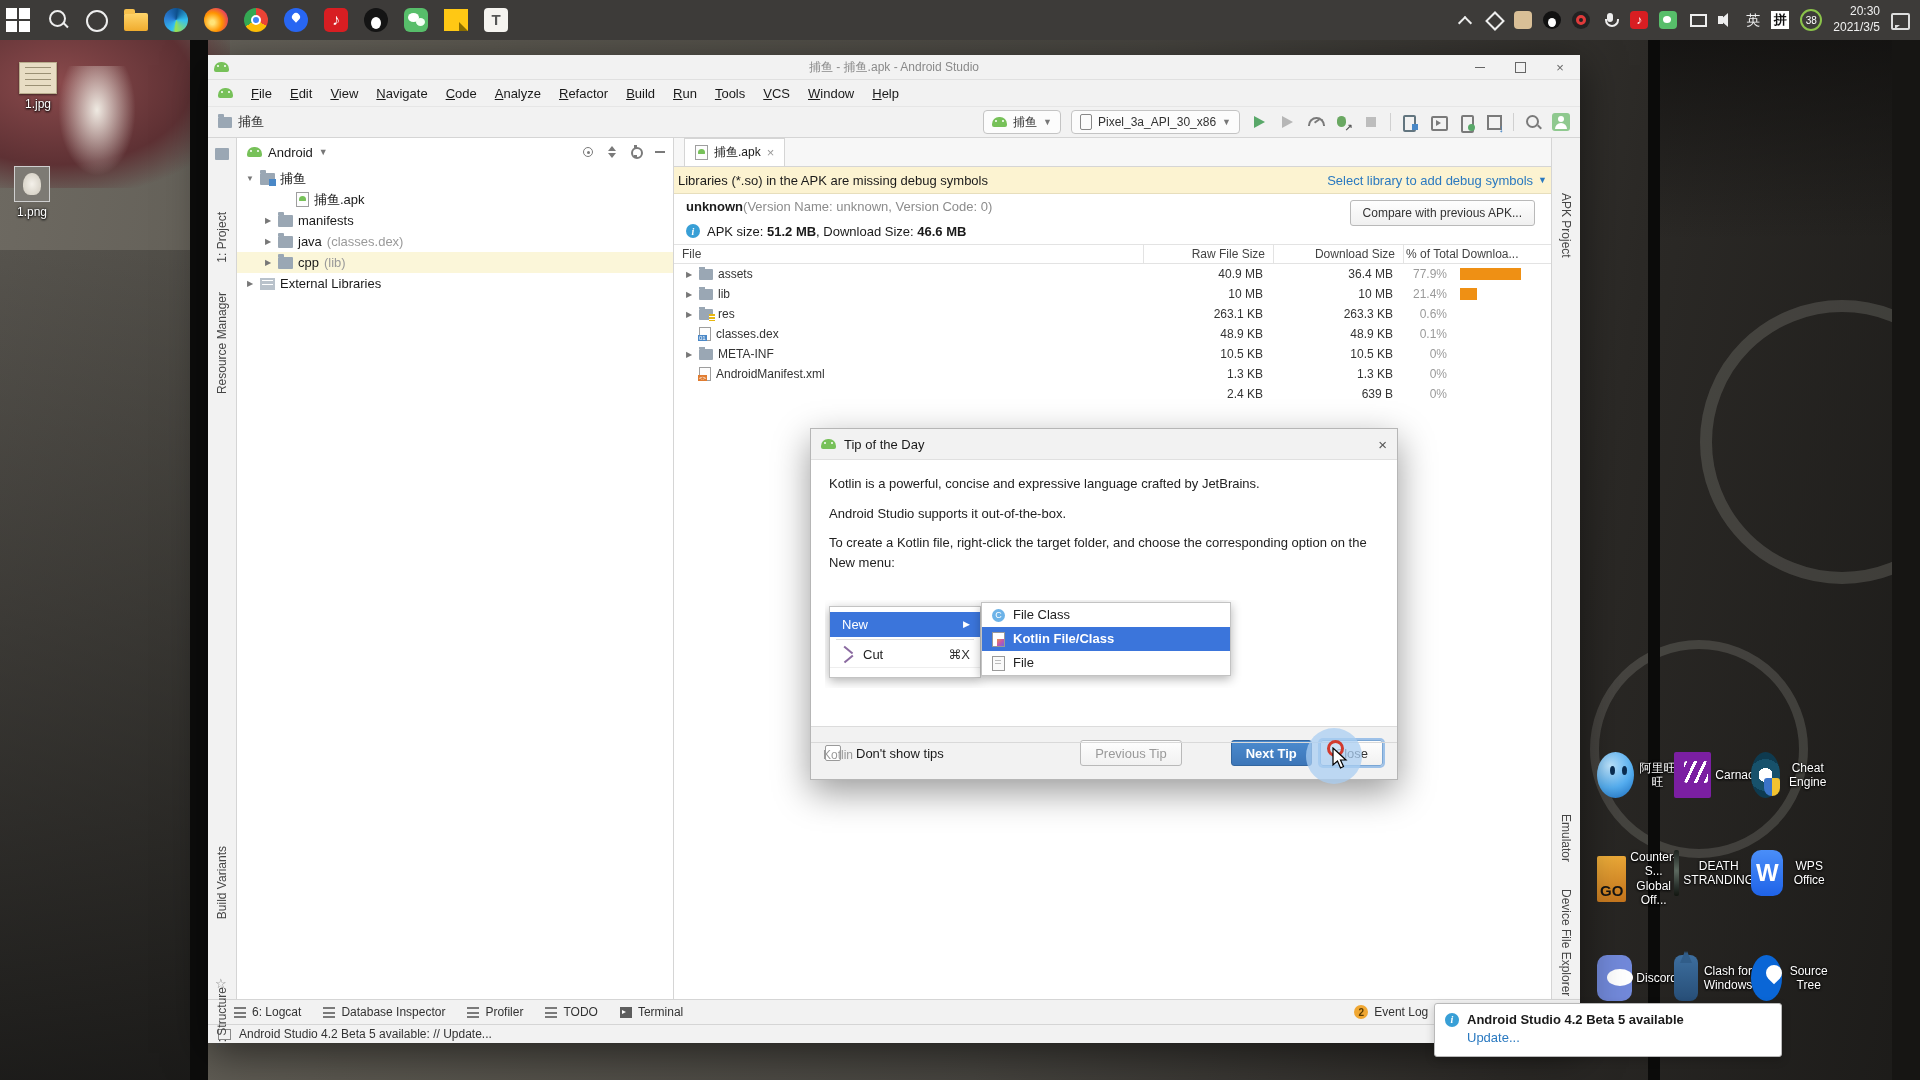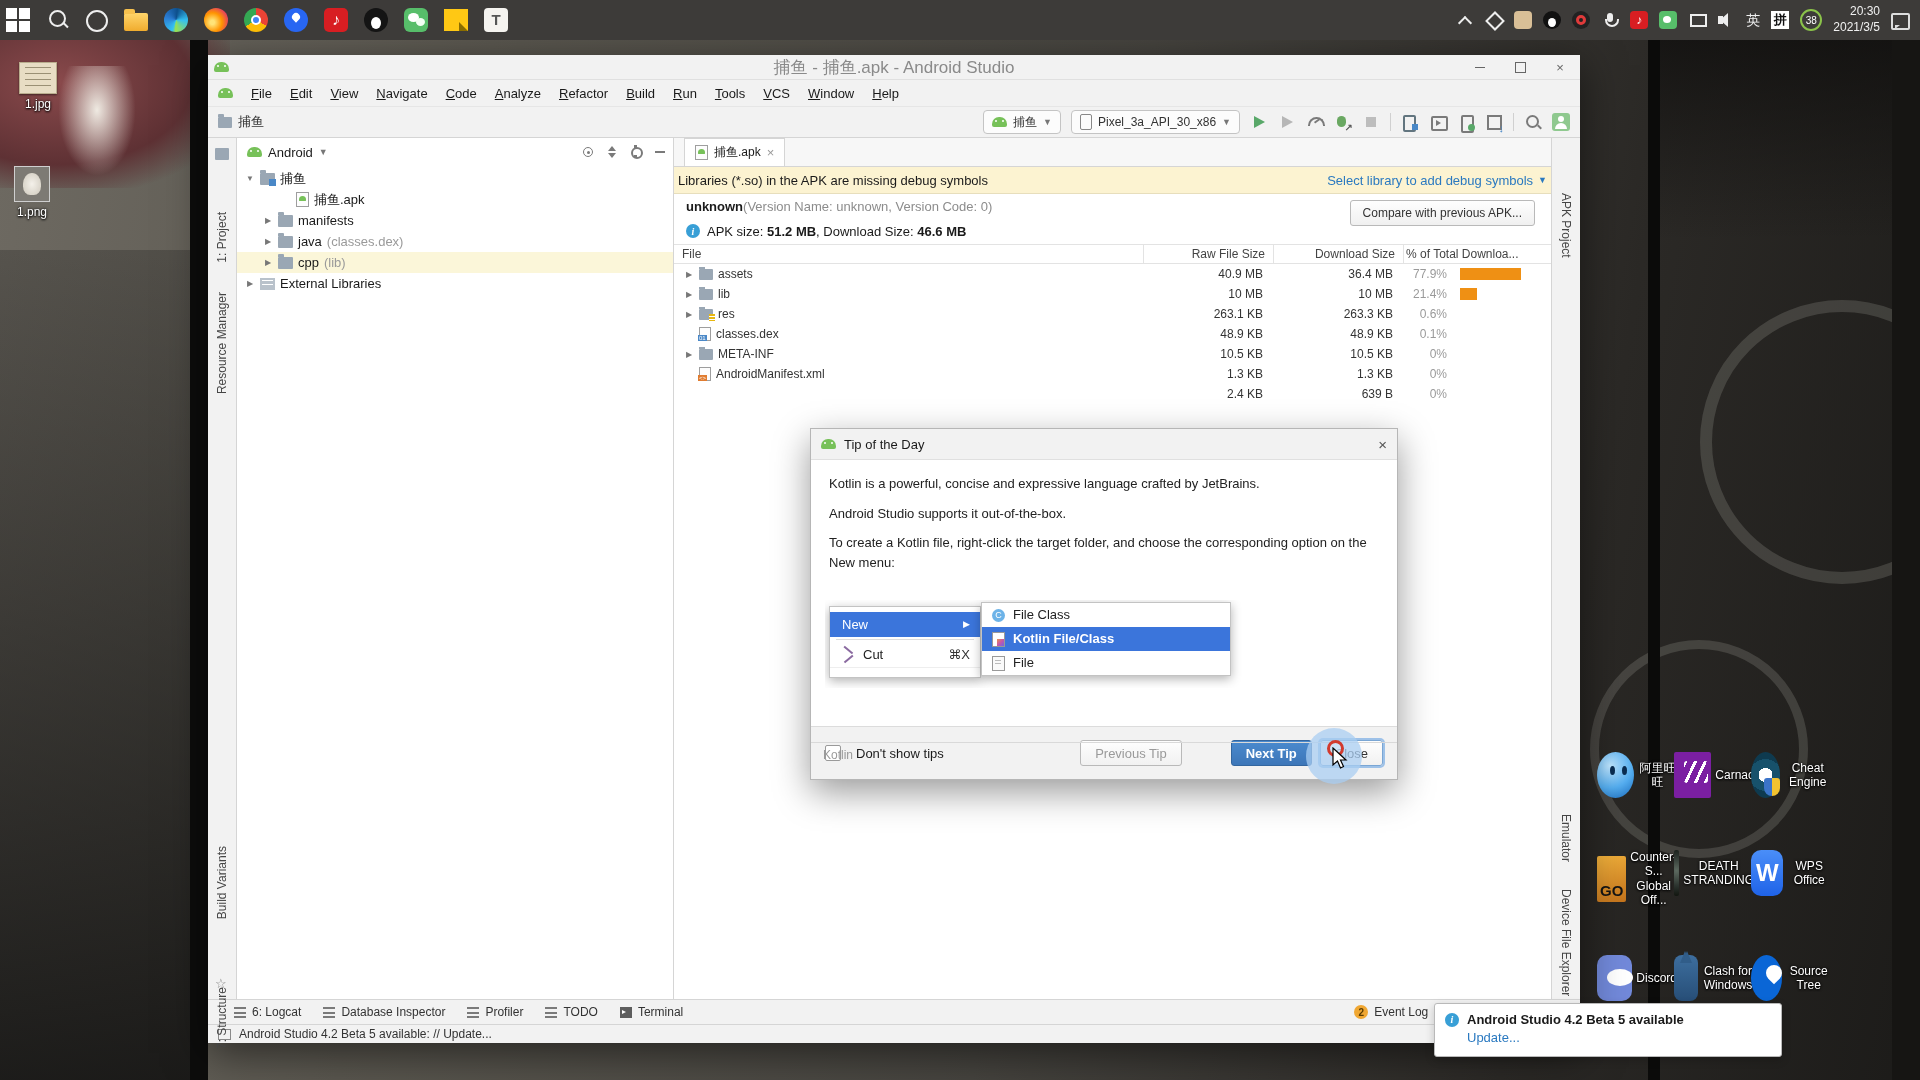--- a/index.html
+++ b/index.html
@@ -98,21 +98,21 @@
   .ic-sourcetree::after{content:"";position:absolute;left:15px;top:10px;width:16px;height:16px;border-radius:50% 50% 50% 0;background:#fff;transform:rotate(-45deg);}
   .dsk-left{position:absolute;display:flex;flex-direction:column;align-items:center;gap:3px;z-index:5;width:64px;}
   .thumb-note{width:36px;height:30px;background:#e8ddc4;border:1px solid #b9ad8d;box-shadow:0 1px 2px rgba(0,0,0,.5);
     background-image:repeating-linear-gradient(180deg,rgba(90,80,50,.55) 0 1px,rgba(0,0,0,0) 1px 6px);background-size:26px 24px;background-position:5px 4px;background-repeat:no-repeat;}
   .thumb-bird{width:34px;height:34px;background:#7d7a74;border:1px solid #cfcfcf;position:relative;}
   .thumb-bird::after{content:"";position:absolute;left:8px;top:6px;width:18px;height:22px;border-radius:50% 50% 40% 40%;background:radial-gradient(#f4f1ea,#cfc9bd);}
   
   #as-window{position:absolute;left:208px;top:55px;width:1372px;height:988px;background:#f2f2f2;
     box-shadow:0 10px 40px rgba(0,0,0,.55);display:flex;flex-direction:column;z-index:10;font-size:13px;color:#1a1a1a;}
   #titlebar{height:24px;display:flex;align-items:center;background:#f2f2f2;border-bottom:1px solid #e0e0e0;position:relative;}
-  #title-text{position:absolute;left:0;right:0;text-align:center;color:#8a8a8a;font-size:17px;}
+  #title-text{position:absolute;left:0;right:0;text-align:center;color:#8a8a8a;font-size:12px;}
   .win-controls{margin-left:auto;display:flex;z-index:2;}
   .win-btn{width:40px;height:23px;display:flex;align-items:center;justify-content:center;color:#666;font-size:13px;}
   .win-btn .maxbox{width:9px;height:9px;border:1px solid #666;}
   .win-btn .minline{width:10px;height:1px;background:#666;}
   #menubar{height:26px;display:flex;align-items:center;background:#f2f2f2;padding-left:8px;gap:2px;border-bottom:1px solid #e6e6e6;}
   .droid{width:15px;height:10px;border-radius:7px 7px 2px 2px;background:#77c159;position:relative;margin:0 8px 0 2px;}
   .droid::before{content:"";position:absolute;left:3px;top:3px;width:2px;height:2px;border-radius:50%;background:#fff;box-shadow:7px 0 0 #fff;}
   .menu-item{padding:3px 8px;border-radius:3px;}
   .menu-item:first-letter{text-decoration:underline;}
   #toolbar{height:30px;display:flex;align-items:center;background:#f2f2f2;border-bottom:1px solid #d5d5d5;padding:0 10px;}

